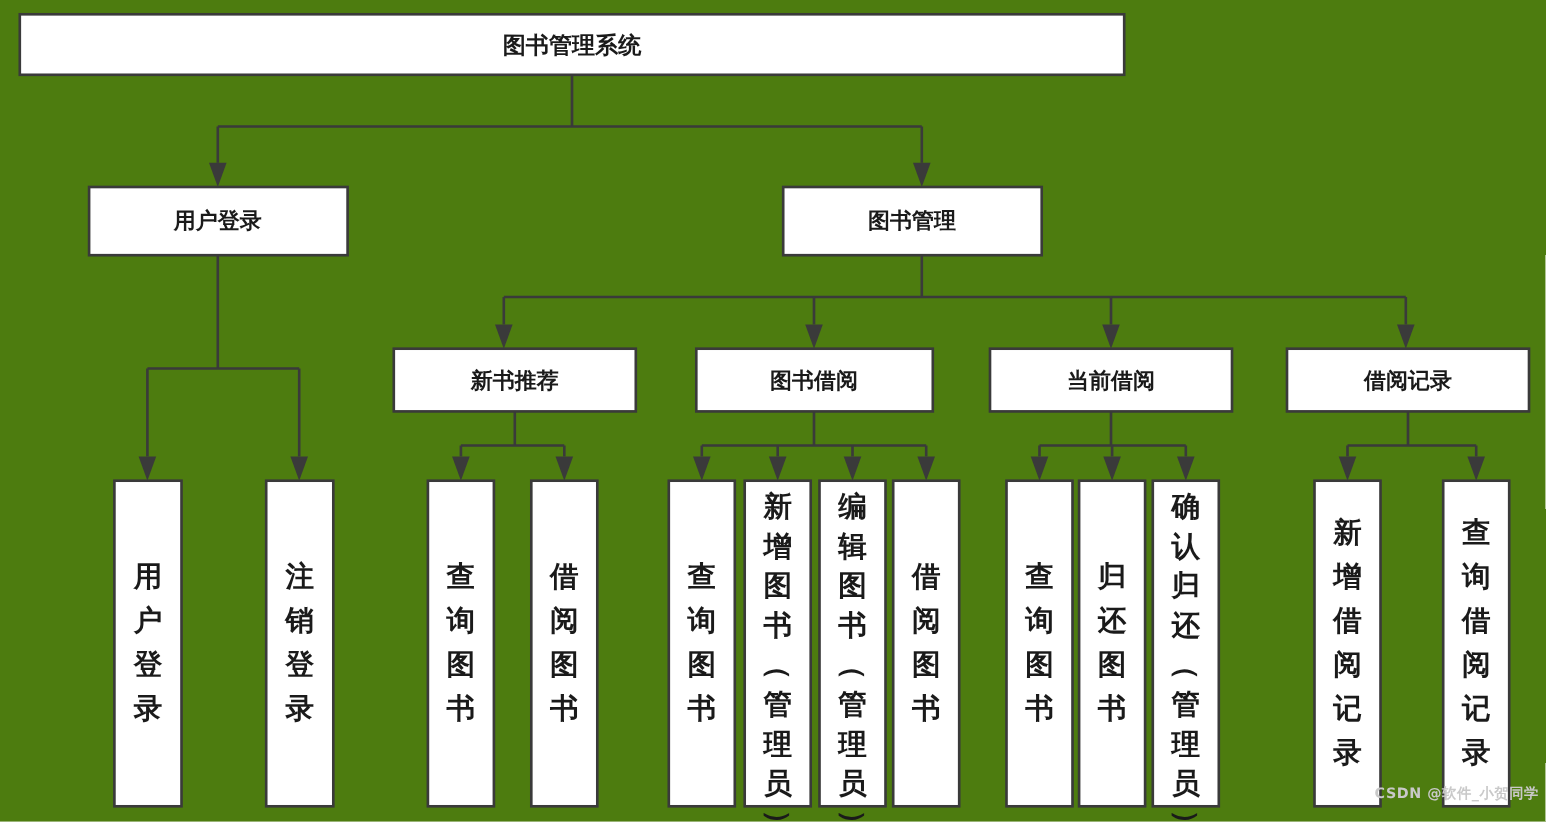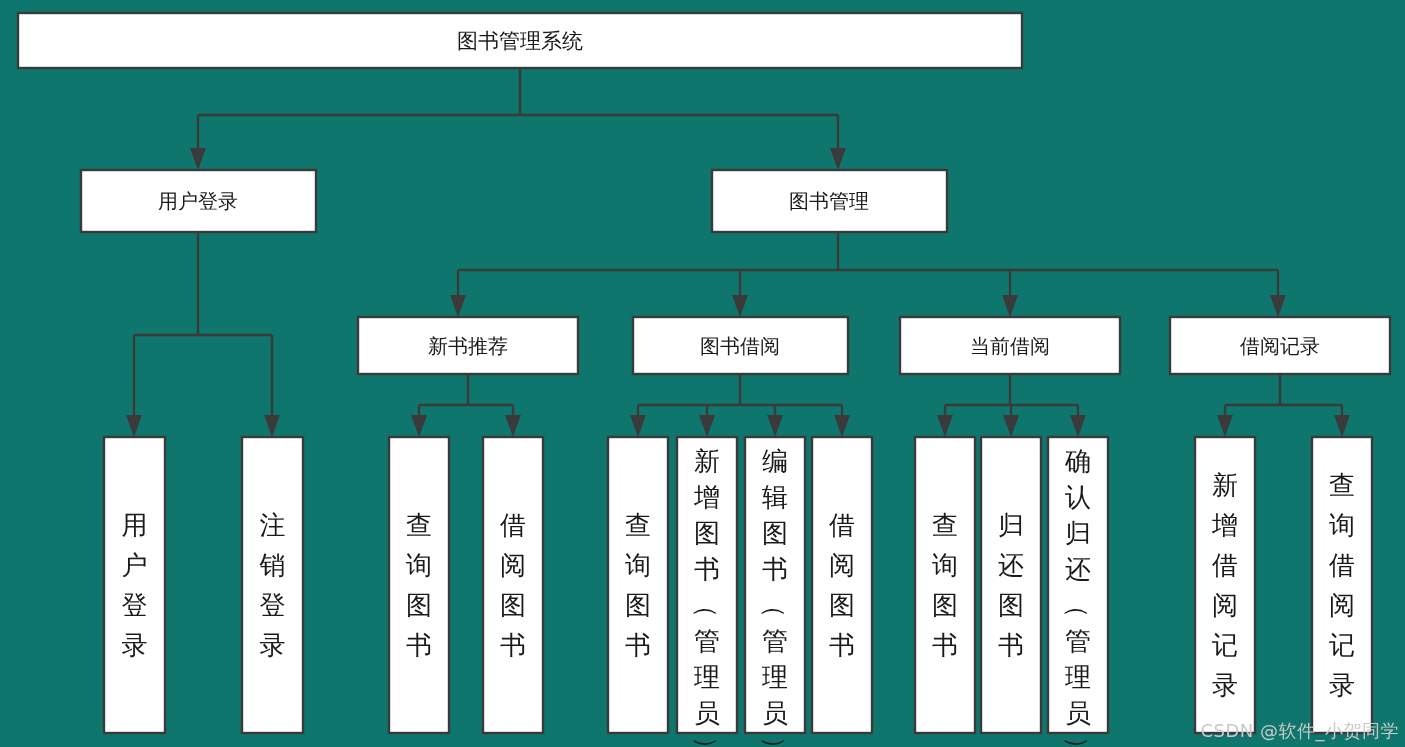--- a/index.html
+++ b/index.html
@@ -10,21 +10,22 @@
   body {
     width: 1405px;
     height: 747px;
     font-family: "DejaVu Sans", "Liberation Sans", sans-serif;
     overflow: hidden;
   }
   #diagram-root {
     position: relative;
     width: 1405px;
     height: 747px;
-    background: #0f766e;
+    background: #4d7c0f;
+    font-weight: bold;
   }
   svg#flow {
     position: absolute;
     left: 0;
     top: 0;
     width: 1405px;
     height: 747px;
     display: block;
   }
   .node-box {
@@ -46,23 +47,23 @@
     stroke-width: 2.4;
     fill: none;
   }
   .arrow-head {
     fill: #3a3a3a;
     stroke: none;
   }
   .watermark {
     position: absolute;
     right: 6px;
-    bottom: 4px;
+    bottom: 17px;
     color: #c9c9c9;
-    font-size: 18px;
+    font-size: 13px;
     font-family: "DejaVu Sans", "Liberation Sans", sans-serif;
     letter-spacing: 0.5px;
     white-space: nowrap;
     user-select: none;
   }
 </style>
 </head>
 <body>
 
 <div id="diagram-root">

